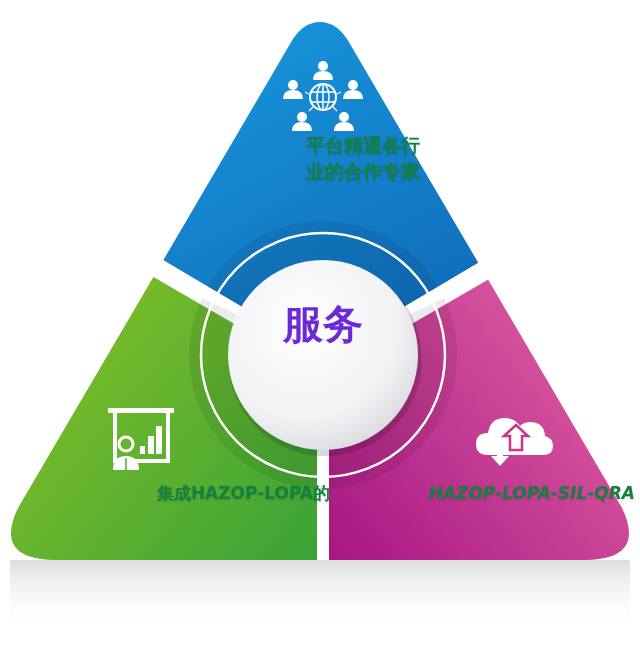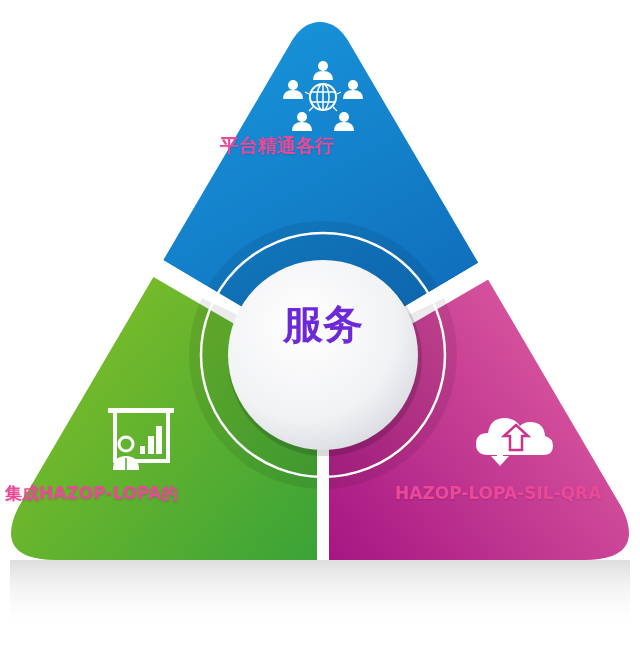--- a/index.html
+++ b/index.html
@@ -1,24 +1,24 @@
 <!DOCTYPE html>
 <html><head>
 <meta charset="utf-8">
 <style>
   html, body { margin:0; padding:0; background:#ffffff; }
   body { width:640px; height:660px; position:relative; overflow:hidden;
          font-family: "DejaVu Sans", "Liberation Sans", sans-serif; }
   #diagram { position:absolute; left:0; top:0; width:640px; height:660px; }
-  .label { position:absolute; color:#ec4899; font-weight:bold; text-align:left;
+  .label { position:absolute; color:#15803d; font-weight:bold; text-align:right;
            white-space:nowrap; text-shadow:0 1px 2px rgba(0,0,0,0.15); }
   .label div { line-height:26px; }
   #label-top { left:220px; top:132px; width:200px; font-size:19px; }
   #label-left { left:0px; top:480px; width:330px; font-size:17px; }
-  #label-right { left:395px; top:480px; width:240px; font-size:17px; }
+  #label-right { left:395px; top:480px; width:240px; font-size:17px;font-style:italic; }
   #center-text { position:absolute; left:228px; top:298px; width:190px; text-align:center;
                  color:#6d28d9; font-weight:bold; font-size:40px; line-height:52px; }
 </style>
 </head>
 <body>
 
 <svg id="diagram" width="640" height="660" viewBox="0 0 640 660" xmlns="http://www.w3.org/2000/svg">
   <defs>
     <linearGradient id="gBlue" x1="0" y1="0" x2="1" y2="1">
       <stop offset="0" stop-color="#1aa3e6"></stop>
@@ -114,20 +114,21 @@
 
   <g>
     <path d="M488 455 Q476 455 476 444 Q476 433 488 433 Q490 418 505 418 Q515 418 520 426 Q524 422 530 422 Q544 422 545 436 Q553 438 553 446 Q553 455 543 455 Z" fill="#ffffff"></path>
     <path d="M504 436 L516 425 L528 436 L522 436 L522 450 L510 450 L510 436 Z" fill="none" stroke="#c8338b" stroke-width="2.5"></path>
     <path d="M497 445 L503 445 L503 456 L509 456 L500 466 L491 456 L497 456 Z" fill="#ffffff"></path>
   </g>
 </svg>
 
 <div id="label-top" class="label">
   <div>平台精通各行</div>
+  <div>业的合作专家</div>
 </div>
 
 <div id="label-left" class="label">
   <div style="padding-left:5px;">集成HAZOP-LOPA的</div>
 </div>
 
 <div id="label-right" class="label">
   <div>HAZOP-LOPA-SIL-QRA</div>
 </div>
 

